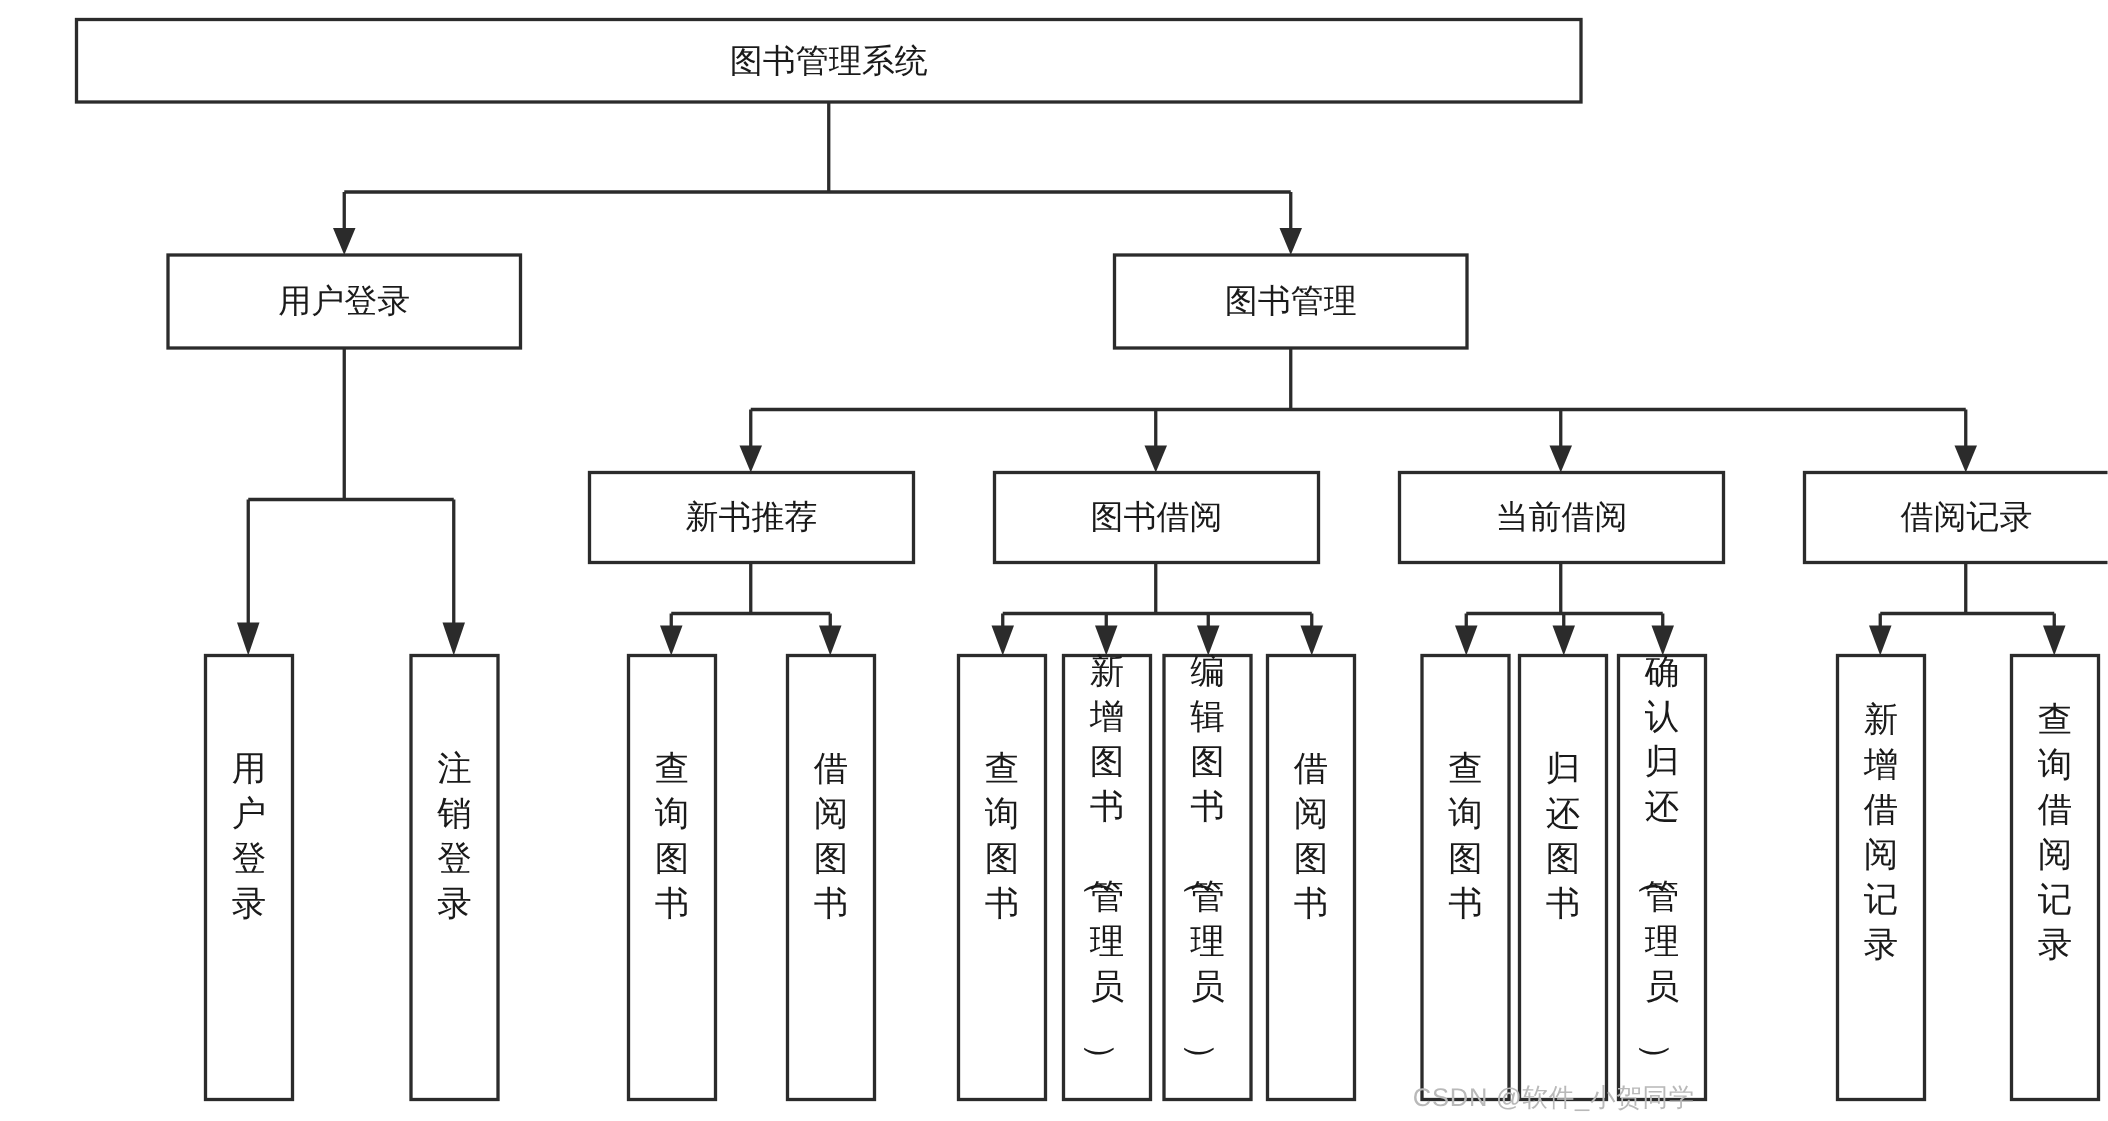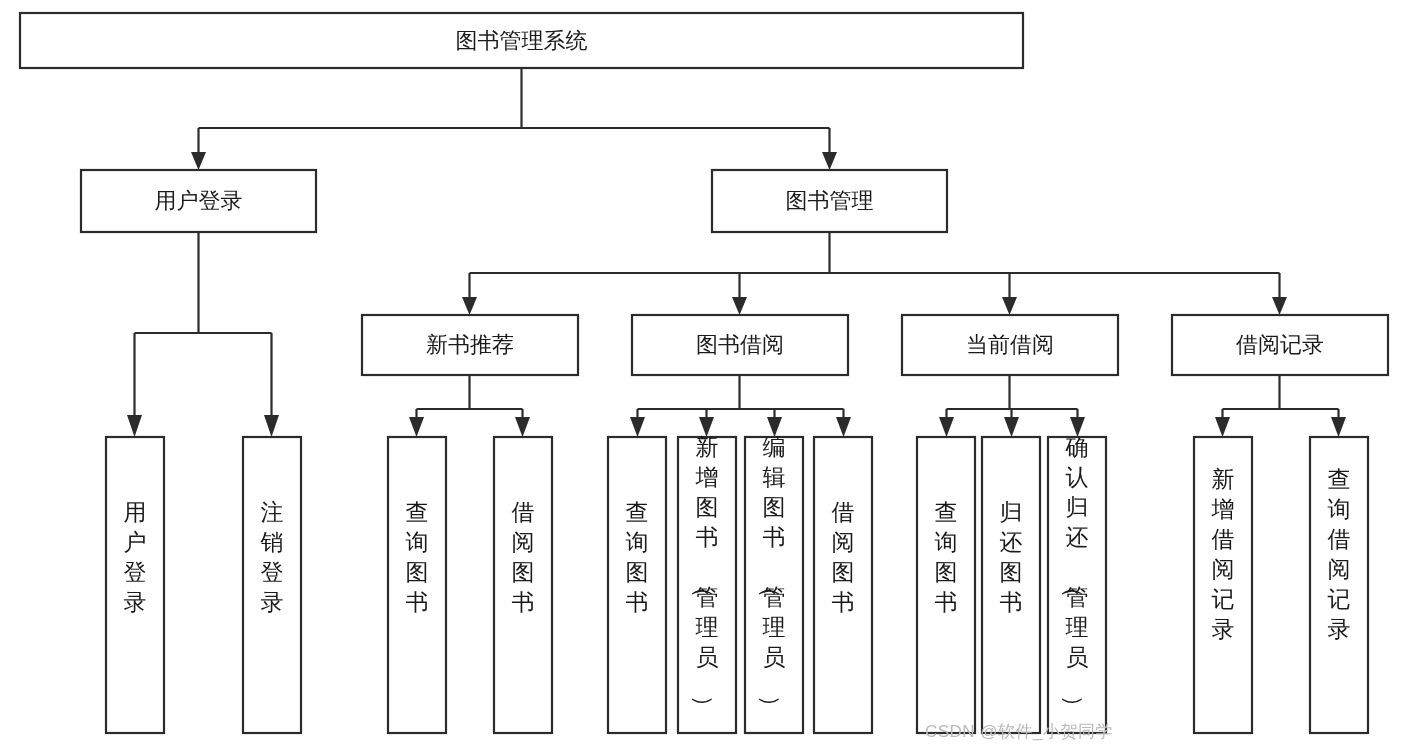--- a/index.html
+++ b/index.html
@@ -12,20 +12,21 @@
     width: 1405px;
     height: 747px;
     font-family: "Liberation Sans", "DejaVu Sans", sans-serif;
     overflow: hidden;
   }
   #diagram-root {
     position: relative;
     width: 1125px;
     height: 747px;
     background: #ffffff;
+    margin-left: 31px;
   }
   svg#tree-svg {
     position: absolute;
     left: 0;
     top: 0;
     width: 1405px;
     height: 747px;
     display: block;
   }
   .node-box {
@@ -51,21 +52,21 @@
     stroke-width: 2.2;
     fill: none;
     stroke-linecap: butt;
   }
   .arrow-head {
     fill: #2b2b2b;
     stroke: none;
   }
   .watermark {
     position: absolute;
-    right: 12px;
+    right: 26px;
     bottom: 4px;
     font-family: "Liberation Sans", "DejaVu Sans", sans-serif;
     font-size: 17px;
     color: #b9b9b9;
     letter-spacing: 0.5px;
     user-select: none;
     white-space: nowrap;
   }
 </style>
 </head>

